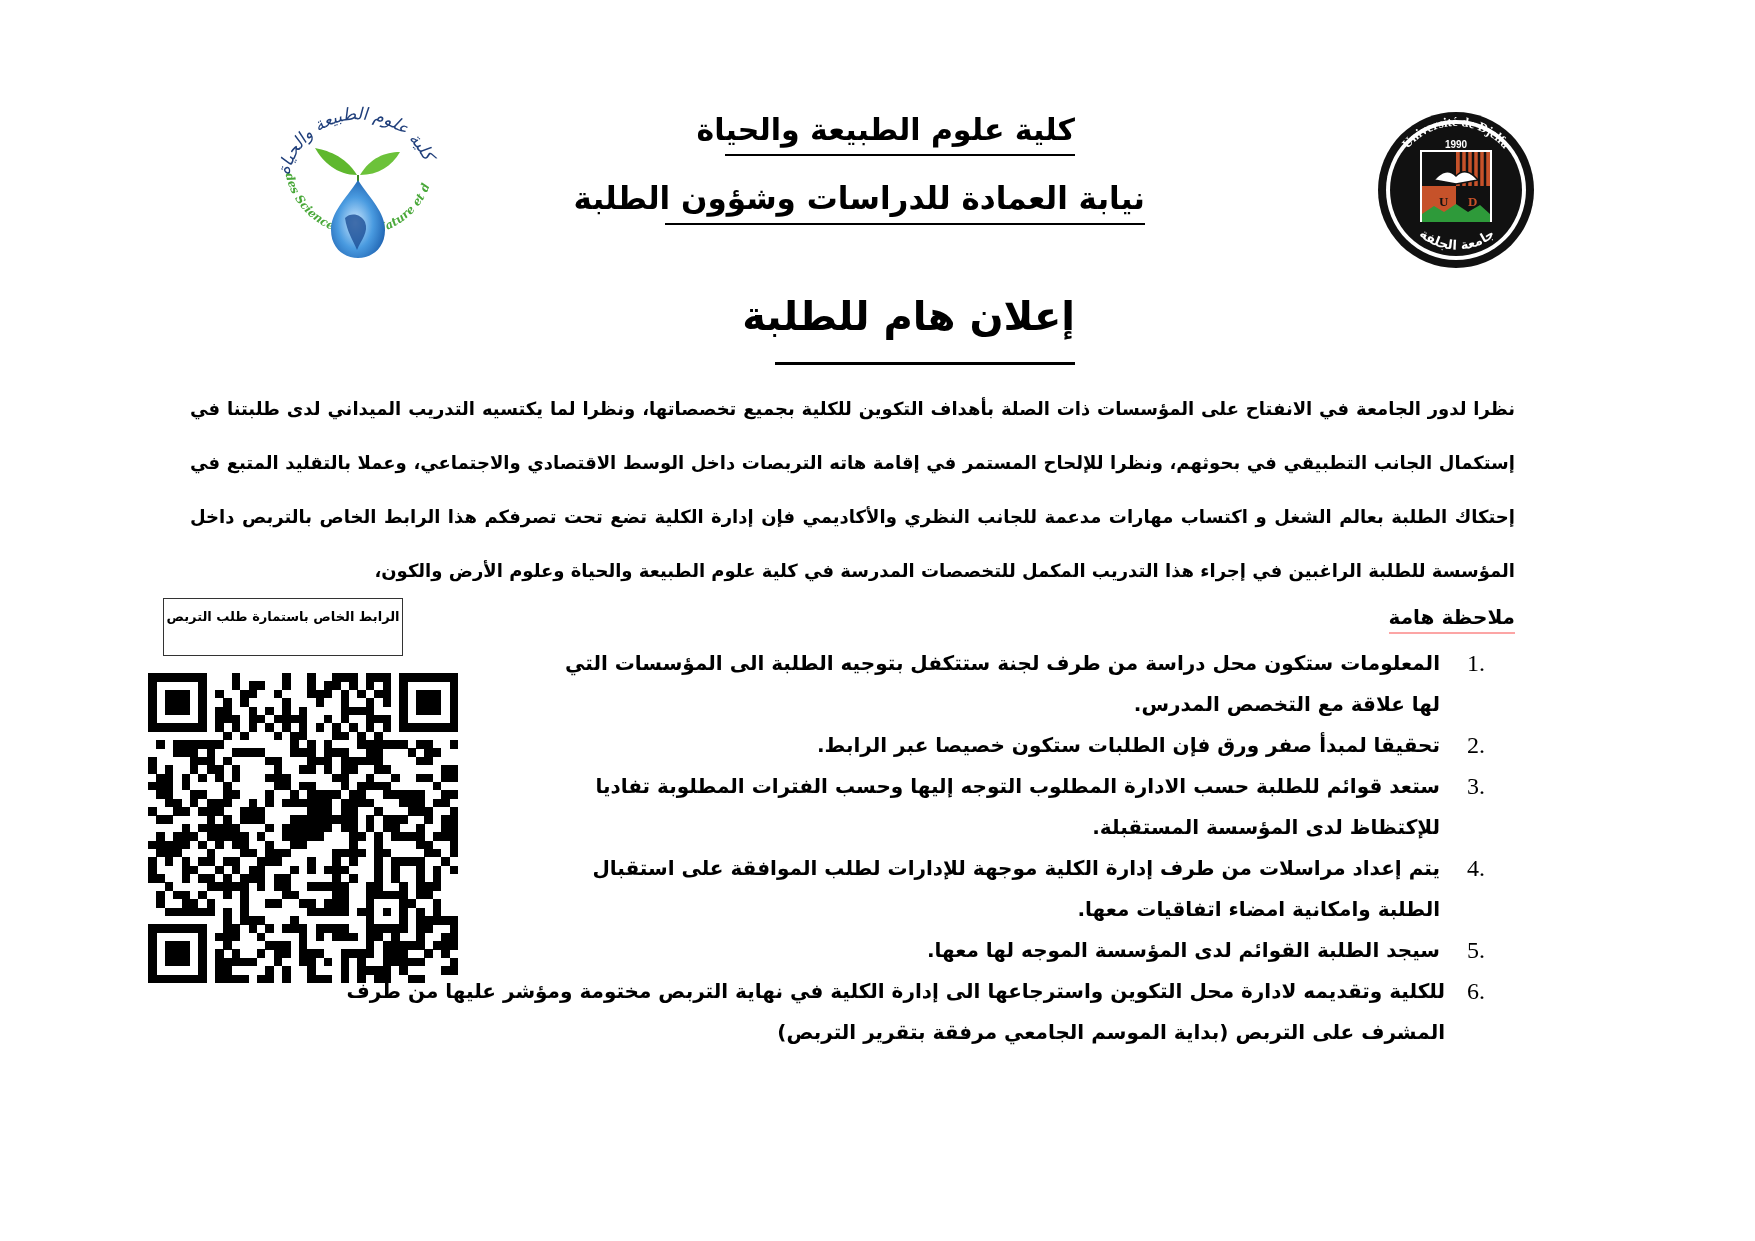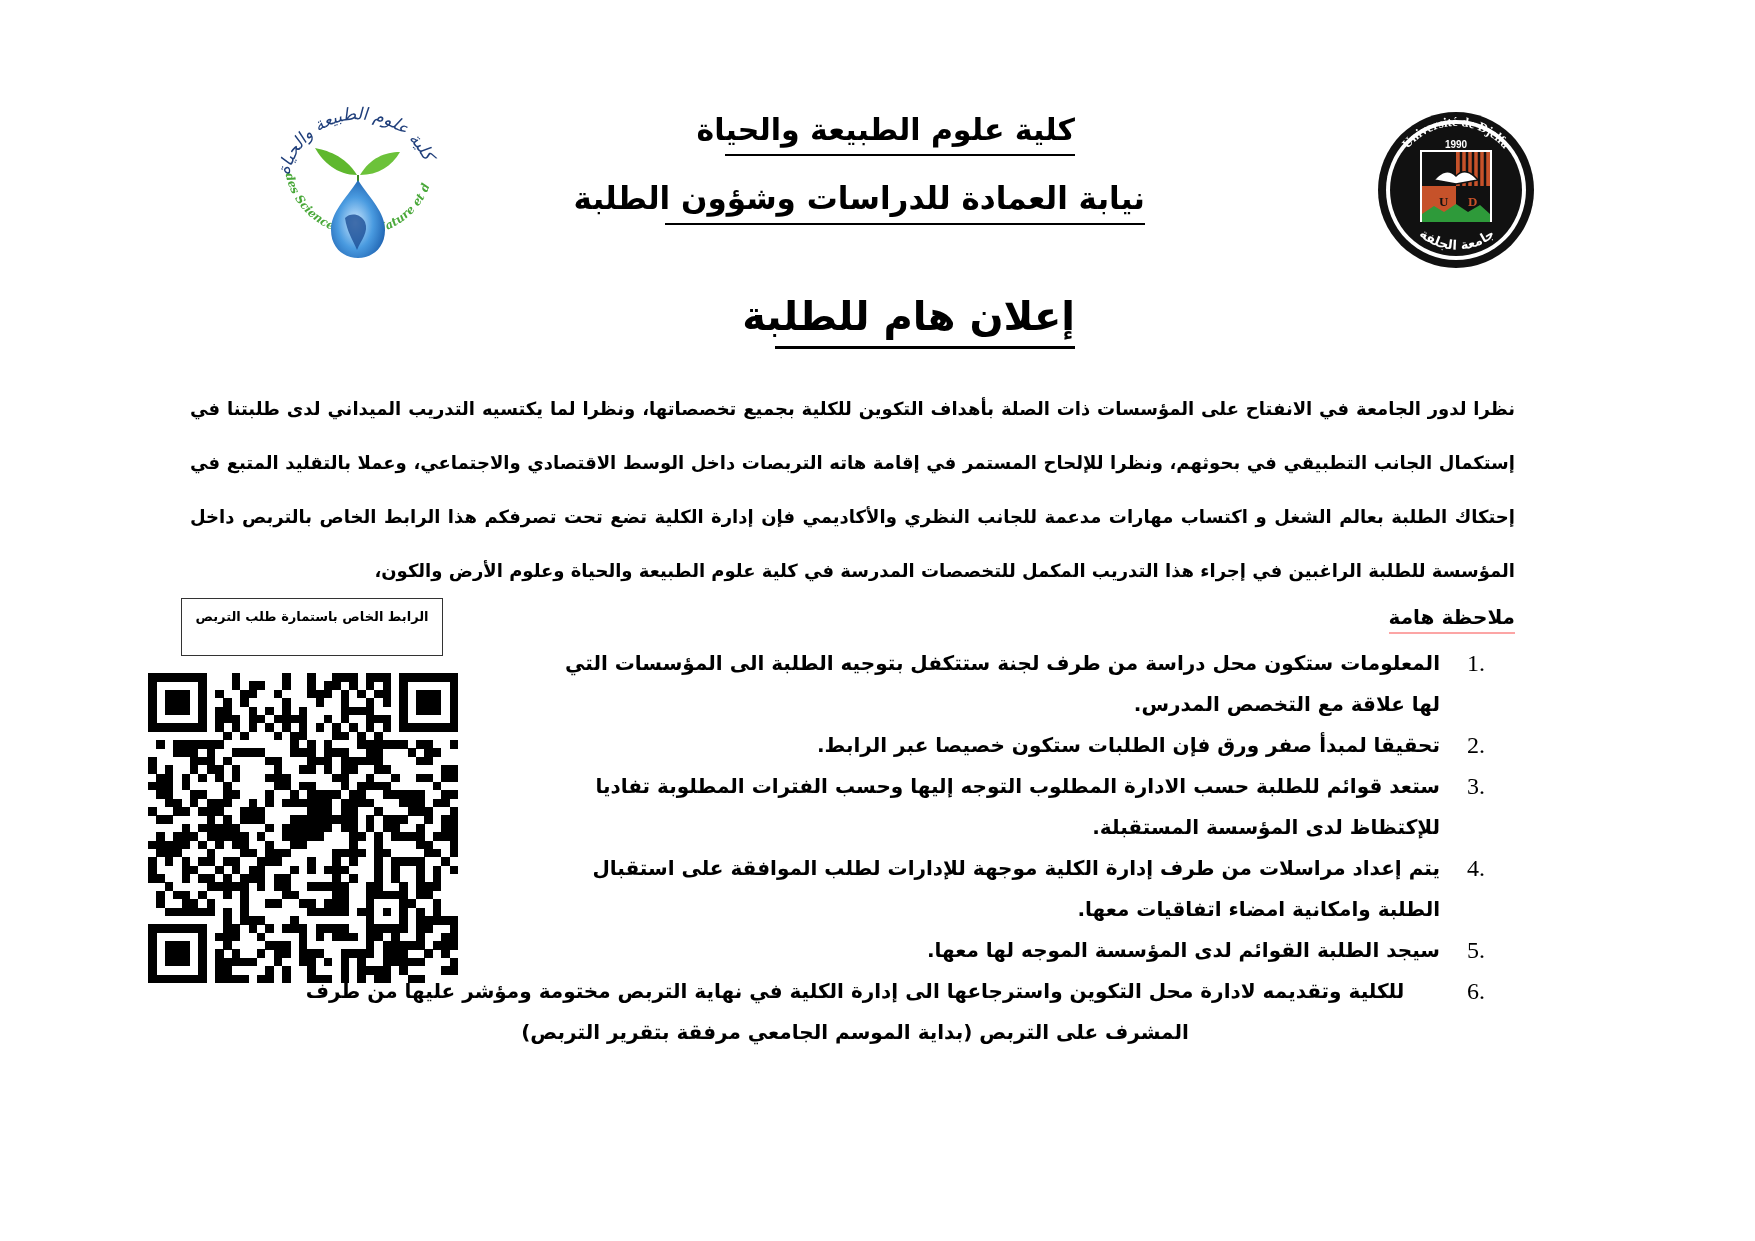--- a/index.html
+++ b/index.html
@@ -7,42 +7,42 @@
          font-family: "DejaVu Sans", sans-serif; color: #000; }
   .abs { position: absolute; }
 
   
   .hdr { direction: rtl; text-align: center; font-weight: bold; white-space: nowrap; }
   .hdr-line1 { left: 725px; top: 110px; width: 350px; font-size: 30px; line-height: 40px;
                border-bottom: 2px solid #000; padding-bottom: 4px; }
   .hdr-line2 { left: 665px; top: 177px; width: 480px; font-size: 31px; line-height: 42px;
                border-bottom: 2px solid #000; padding-bottom: 4px; }
   .title { left: 775px; top: 290px; width: 300px; font-size: 40px; line-height: 52px;
-           border-bottom: 3px solid #000; padding-bottom: 4px; }
+           border-bottom: 3px solid #000; padding-bottom: 20px; }
 
   
   .intro { left: 190px; top: 382px; width: 1325px; direction: rtl; text-align: justify;
            text-align-last: right; font-size: 18px; font-weight: bold; line-height: 54px; }
 
   
   .notes-head { right: 240px; top: 602px; direction: rtl; font-size: 20px; font-weight: bold;
                 line-height: 30px; border-bottom: 2px solid #fca5a5; padding-bottom: 0; white-space: nowrap; }
 
   
   .notes { left: 205px; top: 643px; width: 1280px; direction: rtl; margin: 0; padding: 0; list-style: none;
            font-size: 20px; font-weight: bold; line-height: 41px; }
   .note { position: relative; padding-right: 45px; }
   .note .num { position: absolute; right: 0; top: 0; font-family: "Liberation Serif", serif;
                font-weight: normal; font-size: 24px; direction: ltr; }
   .note .txt { display: block; text-align: right; }
 
   
-  .link-box { left: 163px; top: 598px; width: 262px; height: 58px; border: 1.5px solid #333;
+  .link-box { left: 163px; top: 598px; width: 240px; height: 58px; border: 1.5px solid #333;
               box-sizing: border-box; direction: rtl; text-align: center; font-size: 13px;
-              font-weight: bold; padding-top: 10px; margin-left: 18px; }
+              font-weight: bold; padding-top: 10px; }
 
   
   .qr { left: 148px; top: 673px; width: 310px; height: 310px; }
   .qr svg { display: block; }
 
   
   .logo-left { left: 265px; top: 100px; width: 185px; height: 180px; }
   .logo-right { left: 1372px; top: 110px; width: 170px; height: 160px; }
 </style>
 </head>
@@ -841,15 +841,15 @@
   <li class="note" style="width:880px;margin-left:auto;">
     <span class="num">4.</span>
     <span class="txt">يتم إعداد مراسلات من طرف إدارة الكلية موجهة للإدارات لطلب الموافقة على استقبال الطلبة وامكانية امضاء اتفاقيات معها.</span>
   </li>
   <li class="note" style="width:880px;margin-left:auto;">
     <span class="num">5.</span>
     <span class="txt">سيجد الطلبة القوائم لدى المؤسسة الموجه لها معها.</span>
   </li>
   <li class="note" style="width:1280px;">
     <span class="num">6.</span>
-    <span class="txt" style="width:1180px;margin-right:-5px;text-align:center;">للكلية وتقديمه لادارة محل التكوين واسترجاعها الى إدارة الكلية في نهاية التربص مختومة ومؤشر عليها من طرف المشرف على التربص (بداية الموسم الجامعي مرفقة بتقرير التربص)</span>
+    <span class="txt" style="width:1180px;margin-right:-5px;">للكلية وتقديمه لادارة محل التكوين واسترجاعها الى إدارة الكلية في نهاية التربص مختومة ومؤشر عليها من طرف المشرف على التربص (بداية الموسم الجامعي مرفقة بتقرير التربص)</span>
   </li>
 </ol>
 
 </body></html>

